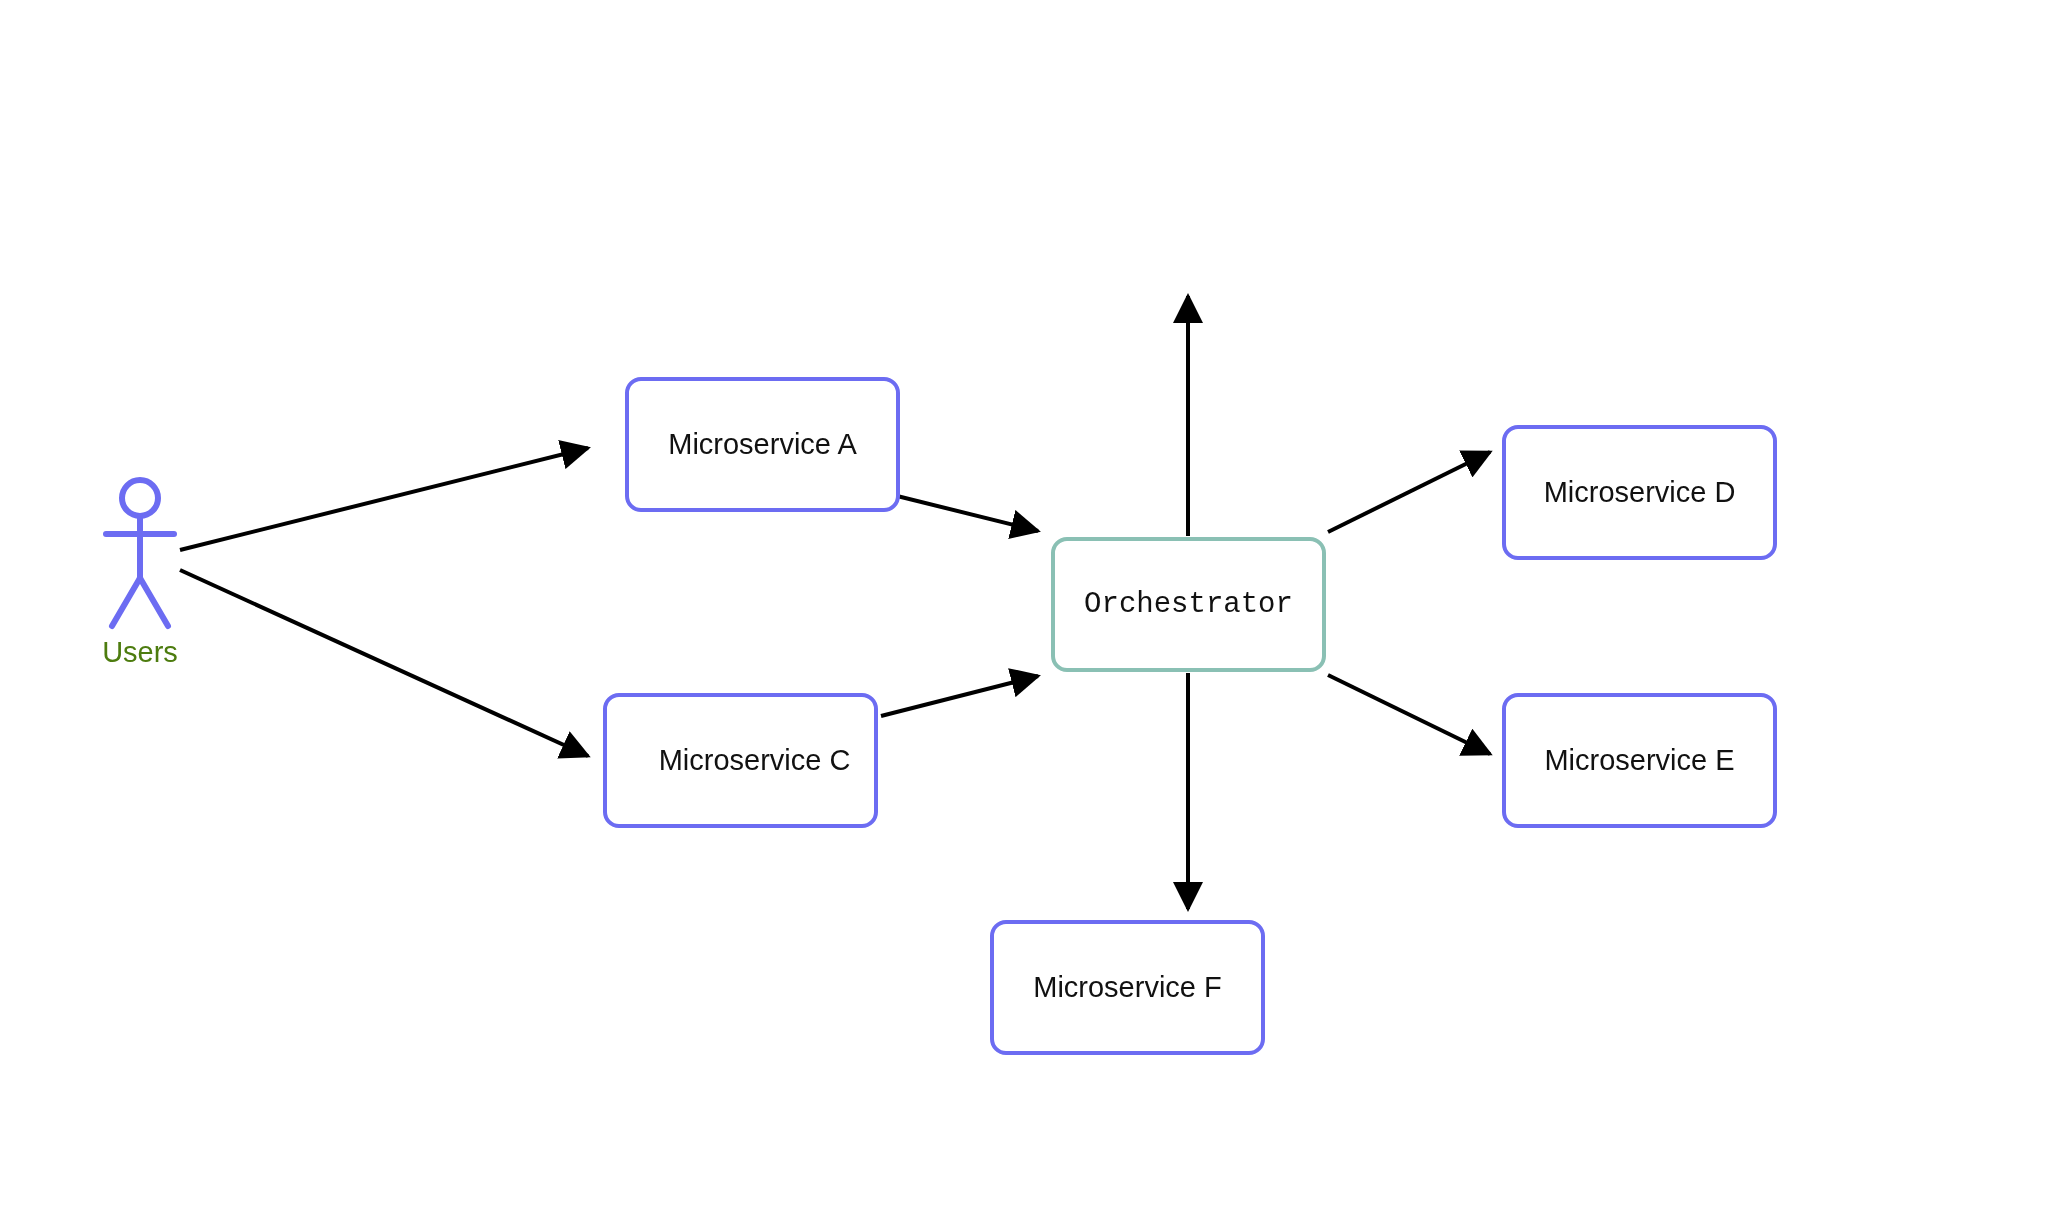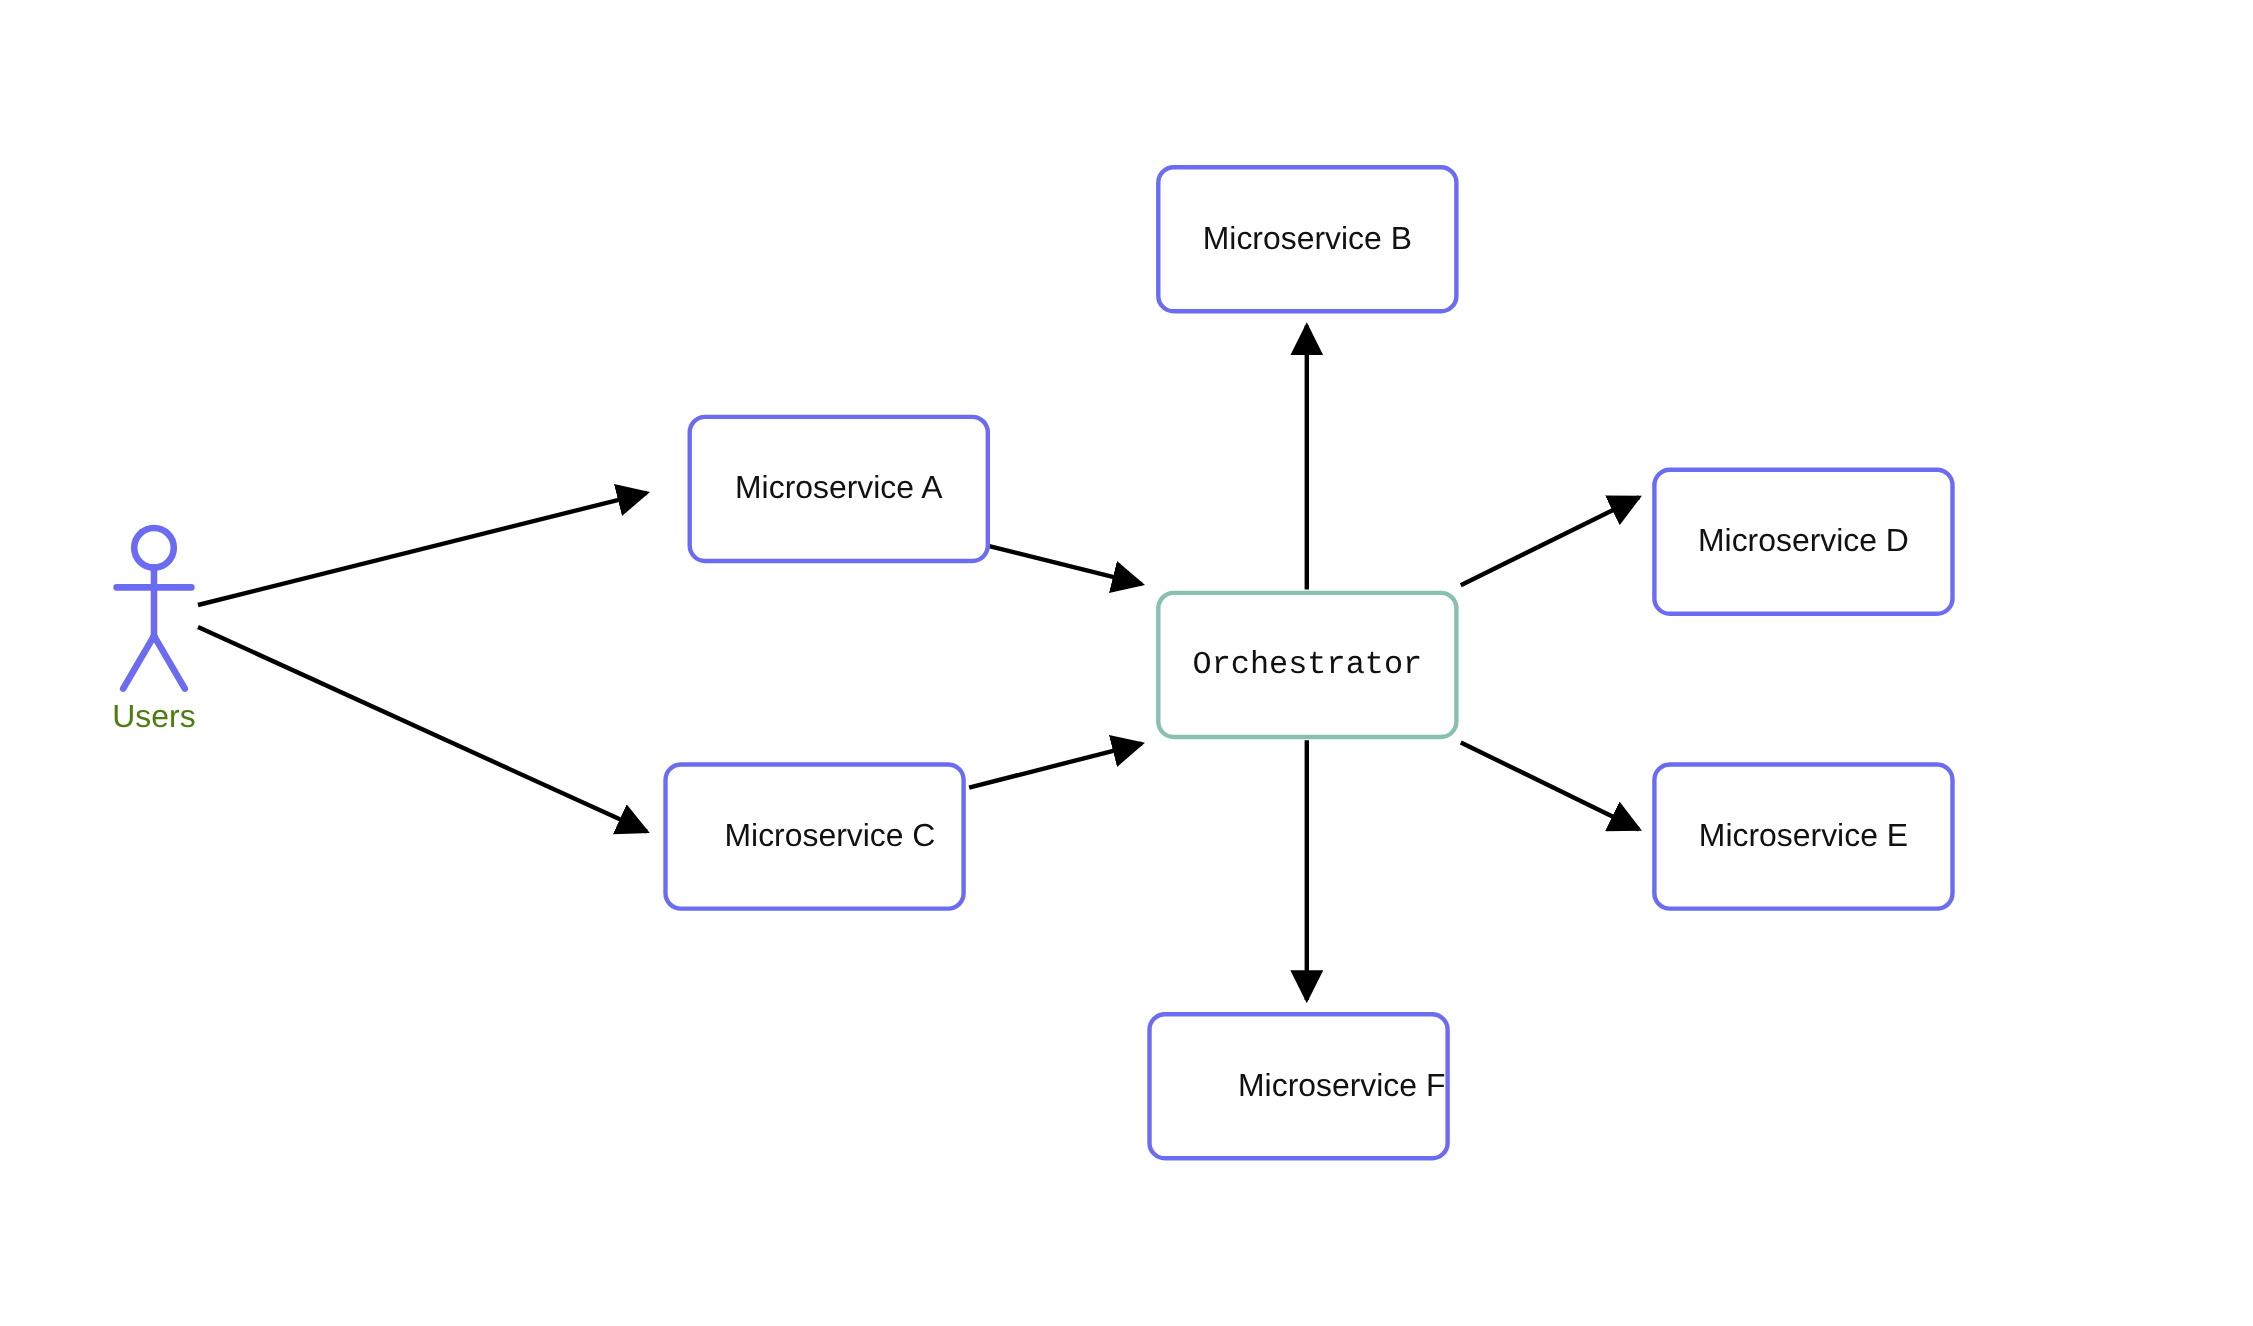--- a/index.html
+++ b/index.html
@@ -38,21 +38,21 @@
     box-sizing:border-box;
     white-space:nowrap;
   }
   .node.orchestrator{border-color:var(--orch-border);}
   .n-b   {left:1051px; top:150px;}
   .n-a   {left:603px;  top:377px;margin-left:22px;}
   .n-d   {left:1502px; top:377px;margin-top:48px;}
   .n-orch{left:1051px; top:537px;font-family:Liberation Mono, monospace;}
   .n-c   {left:603px;  top:693px;padding-left:28px;}
   .n-e   {left:1502px; top:693px;}
-  .n-f   {left:1043px; top:920px;justify-content:flex-end;}
+  .n-f   {left:990px; top:920px;}
   .actor-label{
     position:absolute;
     left:60px;
     top:636px;
     width:160px;
     text-align:center;
     font-size:29px;
     color:#4d7c0f;
   }
 </style>
@@ -81,23 +81,20 @@
 
     <g stroke="#6c6cf2" stroke-width="6" stroke-linecap="round" fill="none">
       <circle cx="140" cy="498" r="18" fill="#ffffff"></circle>
       <line x1="140" y1="516" x2="140" y2="578"></line>
       <line x1="106" y1="534" x2="174" y2="534"></line>
       <line x1="140" y1="578" x2="112" y2="626"></line>
       <line x1="140" y1="578" x2="168" y2="626"></line>
     </g>
   </svg>
 
-  <div class="node n-b">
-    <span>Microservice B</span>
-  </div>
 
   <div class="node n-a">
     <span>Microservice A</span>
   </div>
 
   <div class="node n-d">
     <span>Microservice D</span>
   </div>
 
   <div class="node orchestrator n-orch">

